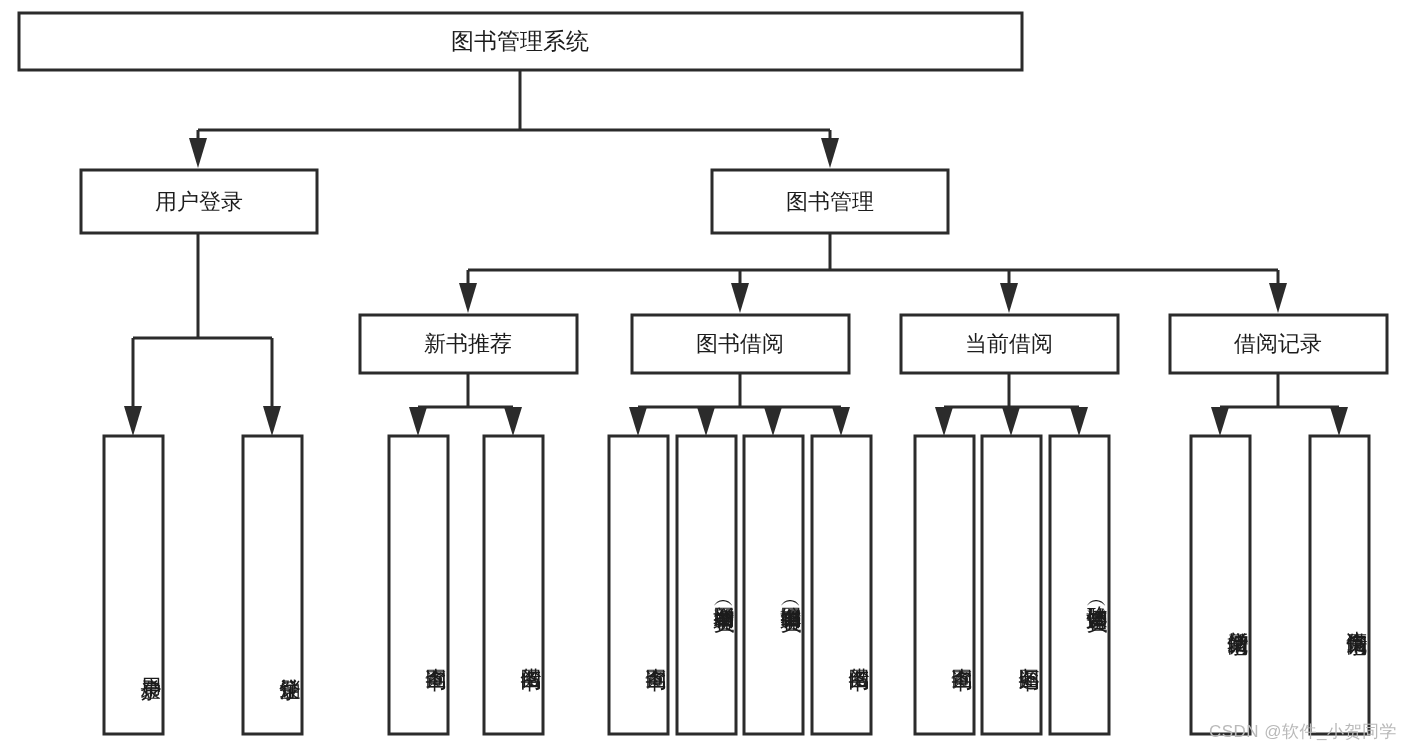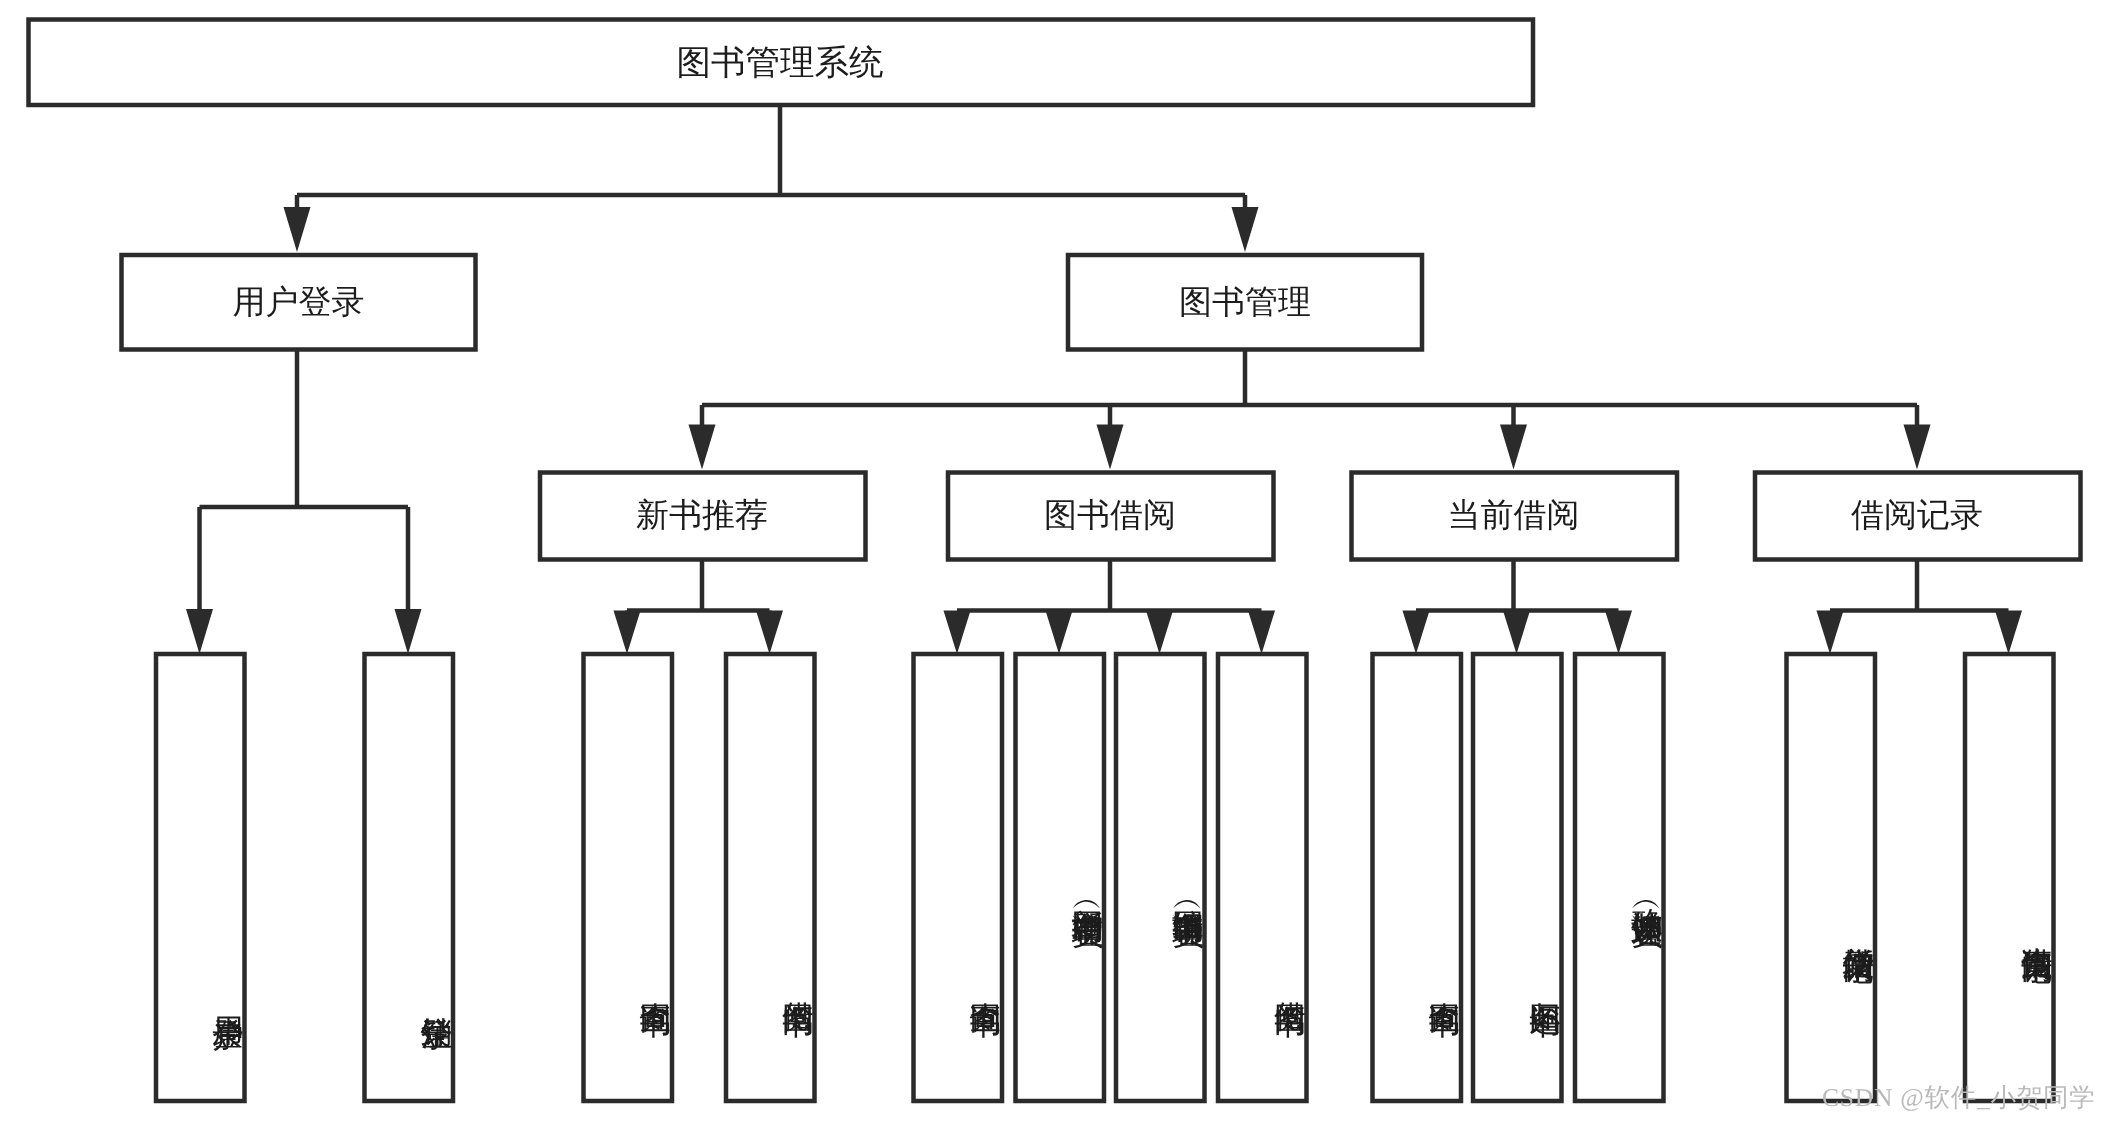--- a/index.html
+++ b/index.html
@@ -64,21 +64,21 @@
     font-size: 21px;
     line-height: 1.16;
     color: #1c1c1c;
     letter-spacing: 1px;
     pointer-events: none;
   }
   .watermark {
     position: absolute;
     right: 8px;
     bottom: 4px;
-    font-family: Liberation Serif, serif;
+    font-family: Liberation Sans, sans-serif;
     font-size: 17px;
     color: #b9b9b9;
     letter-spacing: 0.5px;
     white-space: nowrap;
   }
 </style>
 </head>
 <body>
 
 <div id="diagram-root">

